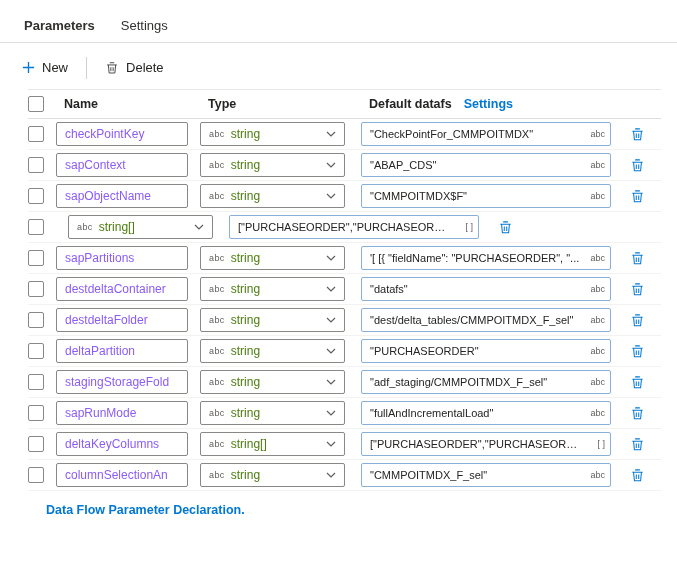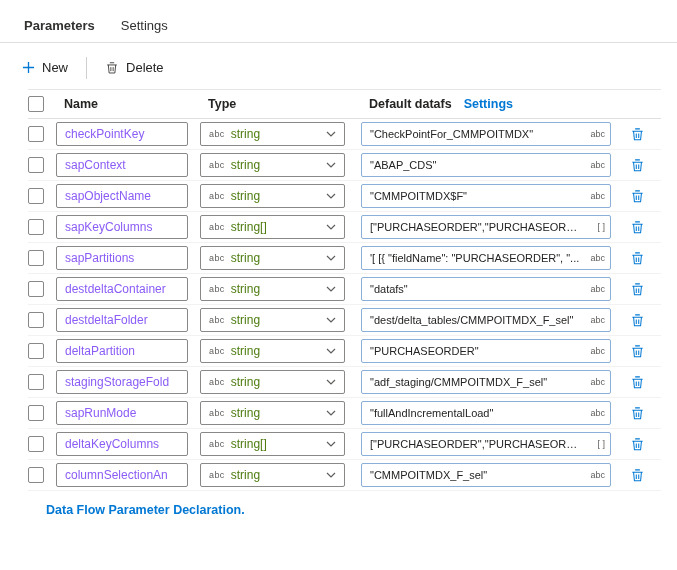--- a/index.html
+++ b/index.html
@@ -184,21 +184,20 @@
         <svg width="15" height="15" viewBox="0 0 16 16" fill="none" stroke="currentColor" stroke-width="1.1">
                 <path d="M5.5 2h5M2.5 4.5h11M3.8 4.5l.9 9.2h6.6l.9-9.2M6.7 7v4.6M9.3 7v4.6"></path>
               </svg>
       </span>
     </button>
   </div>
 
   <div class="trow">
     <span class="checkbox"></span>
     <span class="cell-gap-a"></span>
-    <input class="name-input" value="sapKeyColumns" style="">
     <span class="cell-gap-b"></span>
     <div class="type-select">
       <span class="abc-mini">abc</span>
       <span class="type-label">string[]</span>
       <span class="chevron">
         <svg width="10" height="6" viewBox="0 0 10 6" fill="none" stroke="currentColor" stroke-width="1.2">
                 <path d="M1 1l4 4 4-4"></path>
               </svg>
       </span>
     </div>

